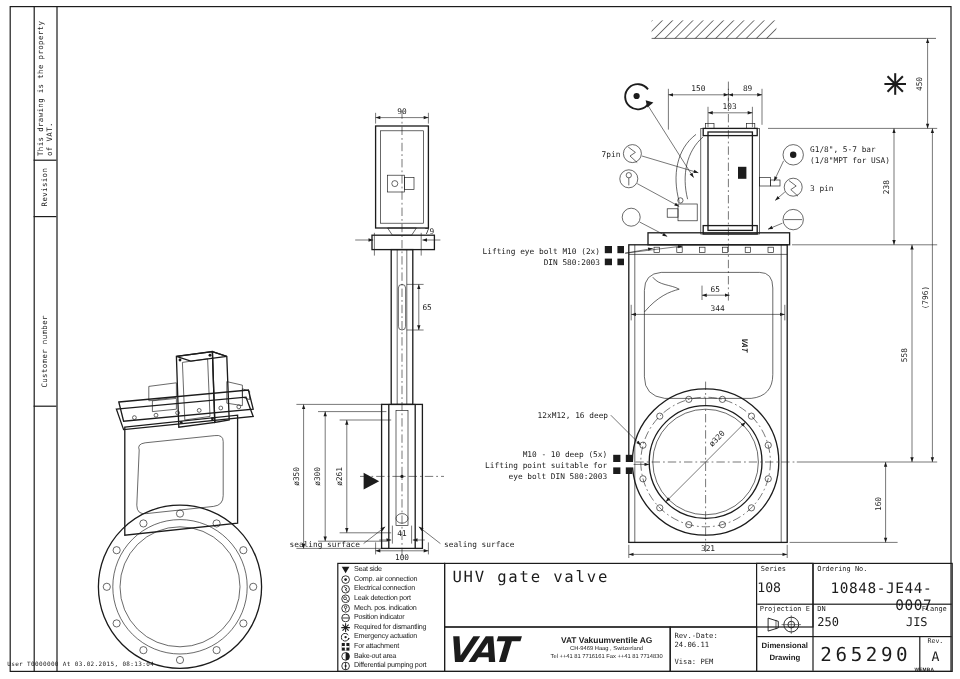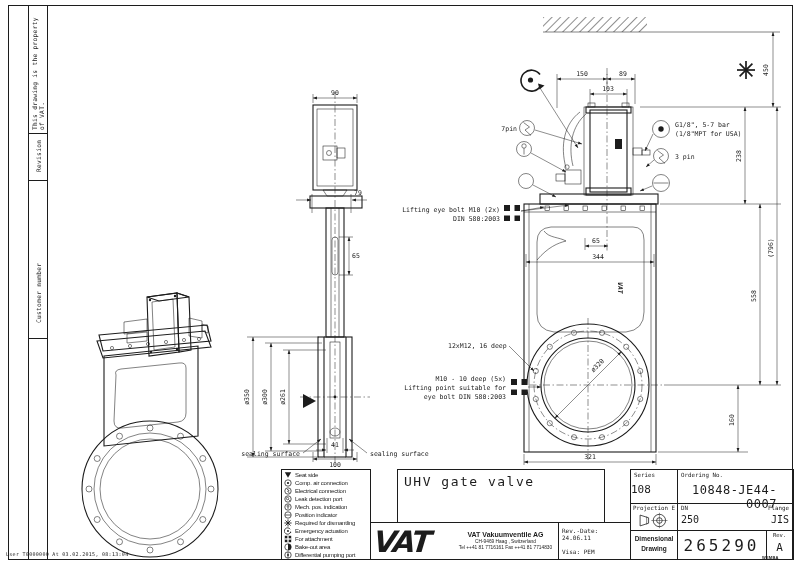--- a/index.html
+++ b/index.html
@@ -460,21 +460,21 @@
           <svg viewBox="0 0 10 10">
             <circle cx="5" cy="5" r="4" fill="none" stroke="#1c1c1c" stroke-width=".9"></circle>
             <line x1="5" y1="1" x2="5" y2="9" stroke="#1c1c1c" stroke-width=".9"></line>
             <circle cx="5" cy="5" r="1.1" fill="#1c1c1c"></circle>
           </svg>
         </span>
       <span class="lg-tx">Differential pumping port</span>
       </div>
   </div>
 
-  <div class="ab abs bline" style="left:370px;top:469px;width:208px;height:54px;margin-left:27px;">
+  <div class="ab abs bline" style="left:370px;top:469px;width:308px;height:54px;">
     <div id="main-title">UHV gate valve</div>
   </div>
 
   <div id="vat-box" class="abs bline" style="left:370px;top:522px;width:189px;height:38px;">
     <span style="display:flex;width:82px;height:34px;">
       <svg viewBox="0 0 100 40" style="width:82px;height:34px;">
         <text x="6" y="33" font-family="DejaVu Sans, sans-serif" font-size="36" font-weight="bold" font-style="italic" letter-spacing="-2" fill="#1c1c1c" transform="skewX(-6)">VAT</text>
       </svg>
     </span>
     <div id="company-txt">
@@ -507,21 +507,21 @@
         <line x1="10.5" y1="6" x2="10.5" y2="16" stroke="#1c1c1c" stroke-width=".7"></line>
         <circle cx="27" cy="11" r="8" fill="none" stroke="#1c1c1c" stroke-width="1"></circle>
         <circle cx="27" cy="11" r="3.6" fill="none" stroke="#1c1c1c" stroke-width="1"></circle>
         <line x1="16.5" y1="11" x2="37.5" y2="11" stroke="#1c1c1c" stroke-width=".6"></line>
         <line x1="27" y1="1" x2="27" y2="21" stroke="#1c1c1c" stroke-width=".6"></line>
       </svg>
     </span>
     <div class="abs tb-lbl" style="left:50px;top:35px;">DN</div>
     <div class="abs tb-lbl" style="right:4px;top:35px;">Flange</div>
     <div class="abs tb-val" style="left:50px;top:44px;font-size:10px;text-align:center;">250</div>
-    <div class="abs tb-val" style="right:4px;top:44px;font-size:10px;">JIS</div>
+    <div class="abs tb-val" style="right:20px;top:44px;font-size:10px;">JIS</div>
 
     <div class="abs" style="left:0;top:64px;width:46px;text-align:center;font-weight:bold;font-size:6.5px;line-height:1.5;">
       <div>Dimensional</div>
       <div>Drawing</div>
     </div>
     <div class="abs tb-val" style="left:46px;top:66px;width:89px;text-align:center;font-size:16px;letter-spacing:3px;">265290</div>
     <div class="abs tb-lbl" style="left:135px;top:62px;width:27px;text-align:center;font-size:5.5px;">Rev.</div>
     <div class="abs tb-val" style="left:135px;top:71px;width:27px;text-align:center;font-size:11px;">A</div>
   </div>
 

